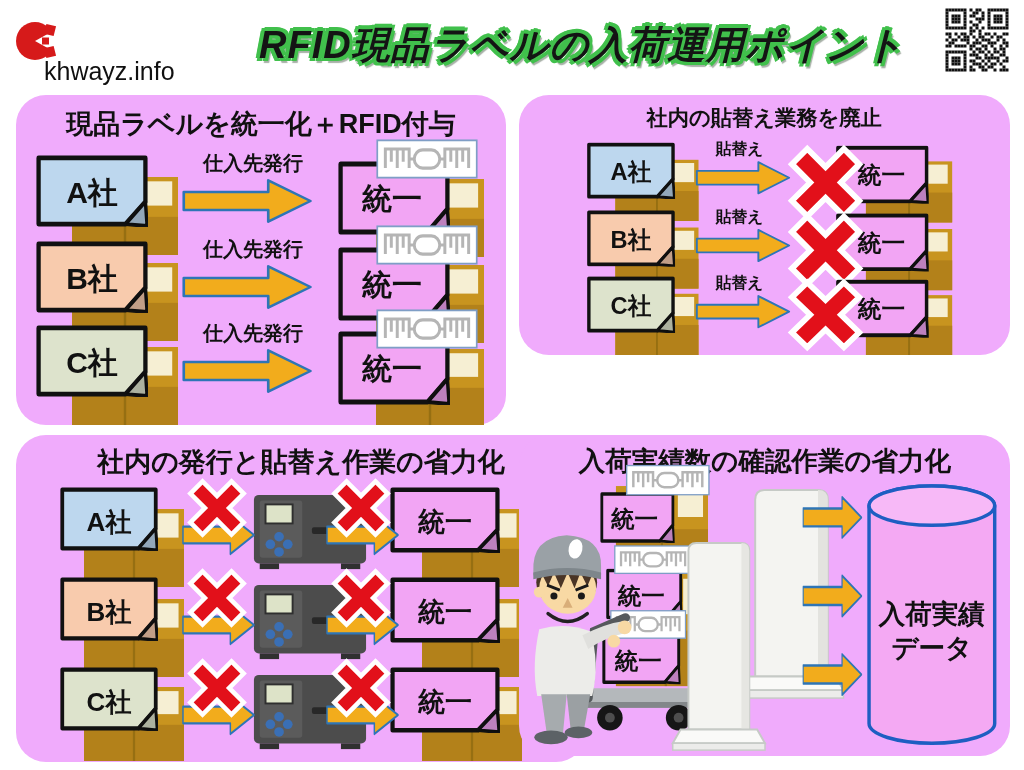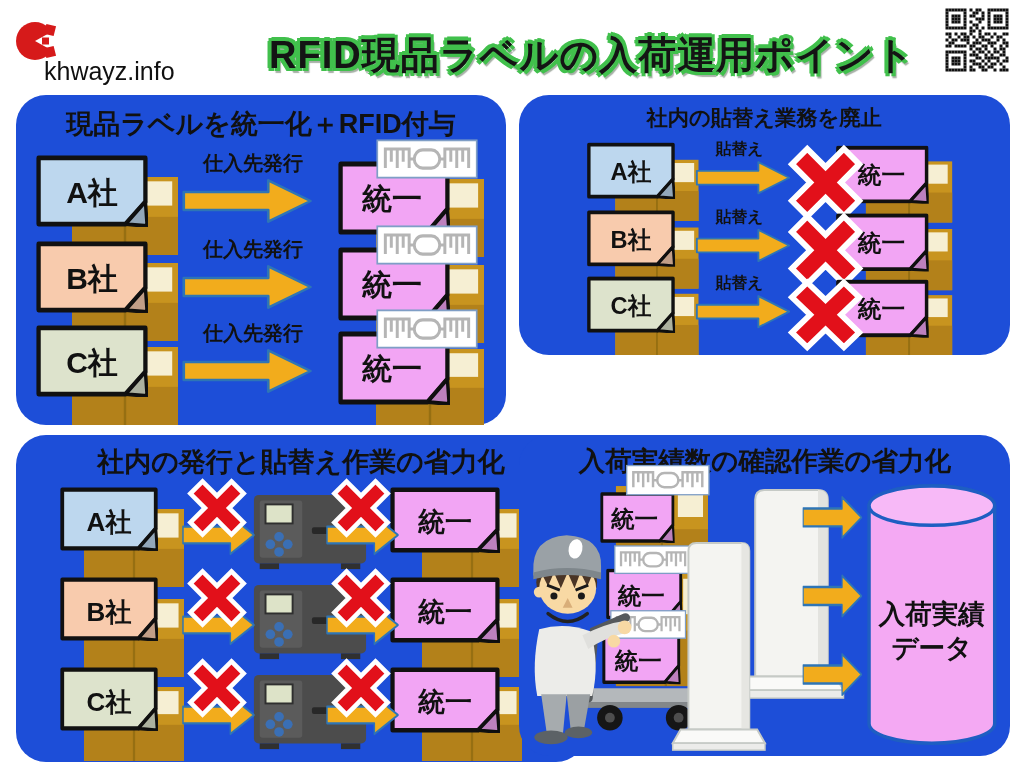--- a/index.html
+++ b/index.html
@@ -1,33 +1,33 @@
 <!DOCTYPE html>
 <html><head>
 <meta charset="utf-8">
 <style>
   html,body{margin:0;padding:0;background:#fff;}
   .stage{position:relative;width:1024px;height:770px;background:#fff;overflow:hidden;
          font-family:"Liberation Sans","DejaVu Sans",sans-serif;}
-  .panel{position:absolute;background:#1d4ed8;border-radius:30px;}
+  .panel{position:absolute;background:#f0abfc;border-radius:30px;}
   #panel-unify{left:16px;top:95px;width:490px;height:330px;}
   #panel-abolish{left:519px;top:95px;width:491px;height:260px;}
   #panel-print{left:16px;top:435px;width:570px;height:327px;}
   #panel-scan{left:519px;top:435px;width:491px;height:321px;}
   .panel svg{display:block;width:100%;height:100%;}
   svg text{font-family:"Liberation Sans","DejaVu Sans",sans-serif;font-weight:bold;fill:#111;}
   .logo-icon{position:absolute;left:14px;top:18px;}
   .logo-text{position:absolute;left:66px;top:28px;font-size:25px;font-weight:600;
              letter-spacing:7px;color:#2d2d2d;}
   .site-text{position:absolute;left:44px;top:57px;font-size:25px;color:#101010;}
-  .main-title{position:absolute;left:248px;top:18px;width:664px;margin:12px;text-align:center;
+  .main-title{position:absolute;left:248px;top:18px;width:664px;margin:2px;text-align:center;
               font-size:38px;font-weight:800;color:#141414;letter-spacing:1px;
               text-shadow:-3px -3px 0 #41C04C,3px -3px 0 #41C04C,-3px 3px 0 #41C04C,
                           3px 3px 0 #41C04C,-4px 0 0 #41C04C,0 -4px 0 #41C04C,
-                          4px 5px 1px rgba(60,80,60,0.45);}
+                          4px 5px 1px rgba(60,80,60,0.45);font-style:italic;}
   .qr{position:absolute;left:944px;top:7px;}
   .ptitle{font-size:27px;}
 </style>
 </head>
 <body>
 
 <svg width="0" height="0" style="position:absolute" aria-hidden="true">
 <defs>
   <symbol id="sym-note" viewBox="0 0 130 74" preserveAspectRatio="none">
     <path d="M3,3 H127 V48 L104,71 H3 Z" stroke="#111" stroke-width="5" stroke-linejoin="round"></path>

